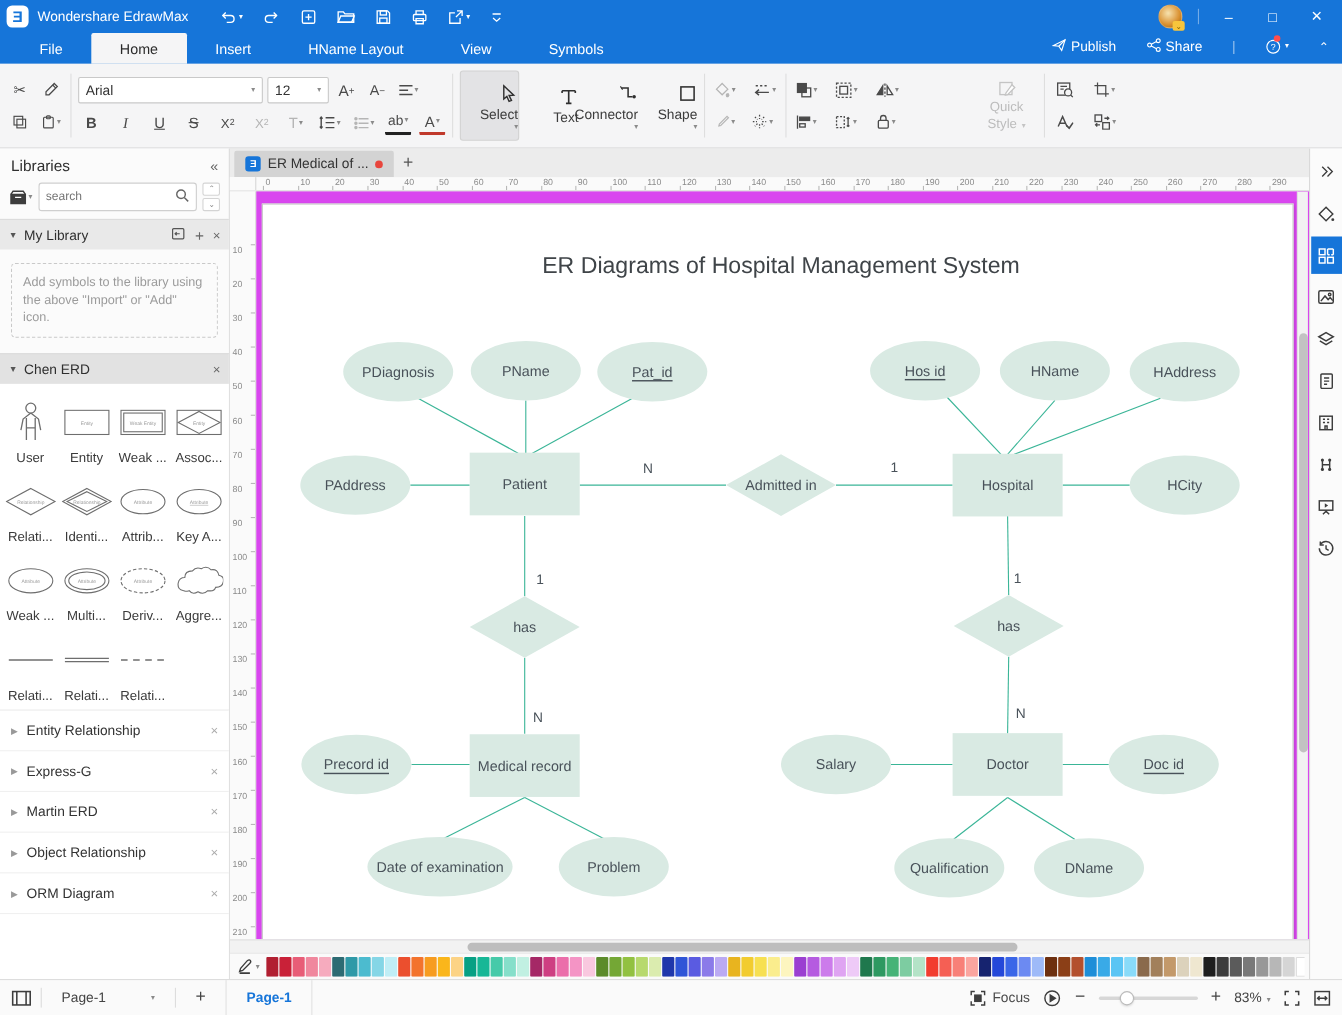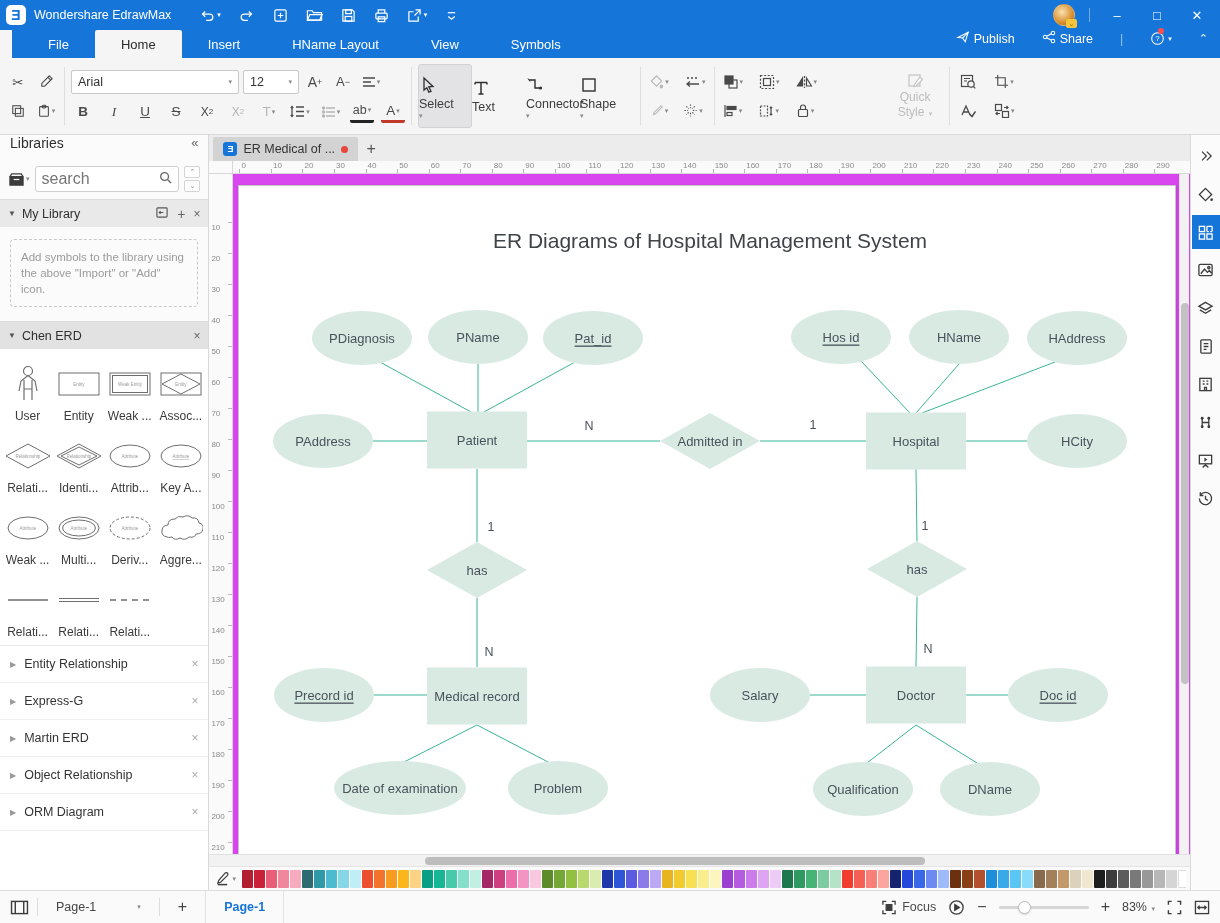--- a/index.html
+++ b/index.html
@@ -13,59 +13,59 @@
   .qat { display:flex; align-items:center; gap:18px; }
   .qat .qbtn { display:flex; align-items:center; color:#fff; }
   .qat svg { display:block; }
   .tb-right { margin-left:auto; display:flex; align-items:center; gap:14px; padding-right:10px; }
   .avatar { width:22px; height:22px; border-radius:50%; background:radial-gradient(circle at 40% 35%, #f7e3b0, #d98f2e 60%, #7a5a23); position:relative; border:1px solid #fff3; }
   .avatar .badge { position:absolute; right:-3px; bottom:-3px; width:11px; height:9px; background:#f7c53c; border-radius:2px; font-size:7px; color:#8a6400; display:flex; align-items:center; justify-content:center; }
   .win-divider { width:1px; height:14px; background:#ffffff66; }
   .winbtn { width:26px; height:22px; display:flex; align-items:center; justify-content:center; font-size:13px; color:#fff; }
 
   
-  .menubar { height:28px; background:#1675d9; display:flex; align-items:flex-start; color:#fff; flex:0 0 auto;margin-left:12px; }
+  .menubar { height:28px; background:#1675d9; display:flex; align-items:center; color:#fff; flex:0 0 auto; }
   .menu-tabs { display:flex; height:28px; margin-left:10px; }
   .menu-tab { padding:0 26px; display:flex; align-items:center; font-size:13px; color:#fff; cursor:default; }
   .menu-tab.active { background:#f5f5f6; color:#2b2b2b; border-radius:2px 2px 0 0; }
   .menu-right { margin-left:auto; display:flex; align-items:center; gap:27px; padding:0 12px 4px 0; font-size:12.5px; }
   .mr-item { display:flex; align-items:center; gap:4px; }
   .help-wrap { position:relative; display:flex; align-items:center; gap:2px; }
   .help-dot { position:absolute; top:-3px; right:8px; width:6px; height:6px; border-radius:50%; background:#ff4d4d; }
 
   
   .ribbon { height:77px; background:#f5f5f6; border-bottom:1px solid #d9d9d9; display:flex; align-items:center; padding:2px 6px; flex:0 0 auto; }
   .rsep { width:1px; height:58px; background:#dedede; margin:0 6px; flex:0 0 auto; }
   .rgroup { display:flex; flex-direction:column; justify-content:center; gap:7px; }
   .rrow { display:flex; align-items:center; gap:4px; }
   .ribtn { min-width:24px; height:22px; padding:0 2px; display:flex; align-items:center; justify-content:center; color:#4a4a4a; font-size:13.5px; border-radius:2px; }
   .ribtn.disabled { color:#b5b5b5; }
   .caret { font-size:7px; color:#8a8a8a; margin-left:1px; }
   .fsel { height:24px; background:#fff; border:1px solid #c9c9c9; border-radius:2px; display:flex; align-items:center; font-size:12.5px; color:#333; padding:0 6px; justify-content:space-between; }
   .tools { display:flex; align-items:center; height:68px; }
-  .tool { width:54px; height:64px; display:flex; flex-direction:column; align-items:flex-start; justify-content:center; gap:3px; color:#3c3c3c; font-size:12.5px; border-radius:3px; }
+  .tool { width:54px; height:64px; display:flex; flex-direction:column; align-items:flex-end; justify-content:center; gap:3px; color:#3c3c3c; font-size:12.5px; border-radius:3px; }
   .tool.active { background:#e3e3e5; border:1px solid #d2d2d2; }
   .tool .tcaret { font-size:7px; color:#8a8a8a; line-height:3px; }
   .qstyle { width:56px; display:flex; flex-direction:column; align-items:center; color:#bcbcbc; font-size:12px; line-height:1.2; text-align:center; }
   .bold { font-weight:bold; } .ital { font-style:italic; font-family:"Liberation Serif",serif; }
   .und { text-decoration:underline; } .strike { text-decoration:line-through; }
   .subsup { font-size:12px; } .subsup sup,.subsup sub { font-size:8px; }
   .ab-hl { border-bottom:3px solid #222; line-height:12px; font-size:12.5px; }
   .a-clr { border-bottom:3px solid #c0392b; line-height:13px; font-size:13.5px; }
 
   
   .workspace { flex:1 1 auto; display:flex; min-height:0; }
 
   
   .leftpanel { width:210px; background:#fbfbfb; border-right:1px solid #d9d9d9; display:flex; flex-direction:column; font-size:12.5px; color:#333; }
-  .lp-header { height:30px; display:flex; justify-content:space-between; padding:0 10px; font-size:13.5px; color:#2f2f2f; }
+  .lp-header { height:30px; display:flex; align-items:center; justify-content:space-between; padding:0 10px; font-size:13.5px; color:#2f2f2f; }
   .lp-search { height:34px; display:flex; align-items:center; gap:5px; padding:0 8px 6px 8px; }
   .lib-ico { display:flex; align-items:center; color:#444; }
   .search-box { flex:1; height:26px; background:#fff; border:1px solid #cfcfcf; border-radius:3px; display:flex; align-items:center; padding:0 6px; gap:4px; }
-  .search-box input { border:none; outline:none; flex:1; font-size:16px; color:#555; width:60px; background:transparent; font-family:inherit; }
+  .search-box input { border:none; outline:none; flex:1; font-size:11px; color:#555; width:60px; background:transparent; font-family:inherit; }
   .updown { display:flex; flex-direction:column; gap:2px; }
   .updown .ud { width:16px; height:12px; border:1px solid #d4d4d4; border-radius:2px; background:#fff; color:#888; font-size:7px; display:flex; align-items:center; justify-content:center; }
   .sec-header { height:28px; background:#e9e9e9; display:flex; align-items:center; padding:0 8px; gap:6px; color:#2f2f2f; border-top:1px solid #dcdcdc; }
   .sec-header .tri { font-size:8px; color:#555; }
   .sec-header .sh-right { margin-left:auto; display:flex; align-items:center; gap:8px; color:#666; }
   .tipbox-wrap { padding:12px 10px 14px 10px; background:#fbfbfb; }
   .tipbox { border:1.5px dashed #c9c9c9; border-radius:4px; padding:9px 10px; color:#9b9b9b; font-size:11.5px; line-height:1.4; }
   .lib-grid { background:#fff; display:grid; grid-template-columns:repeat(4,1fr); padding:6px 2px 2px 2px; }
   .lib-cell { height:72px; display:flex; flex-direction:column; align-items:center; justify-content:flex-end; padding-bottom:4px; gap:3px; }
   .lib-cell .glyph { height:44px; display:flex; align-items:center; justify-content:center; }

